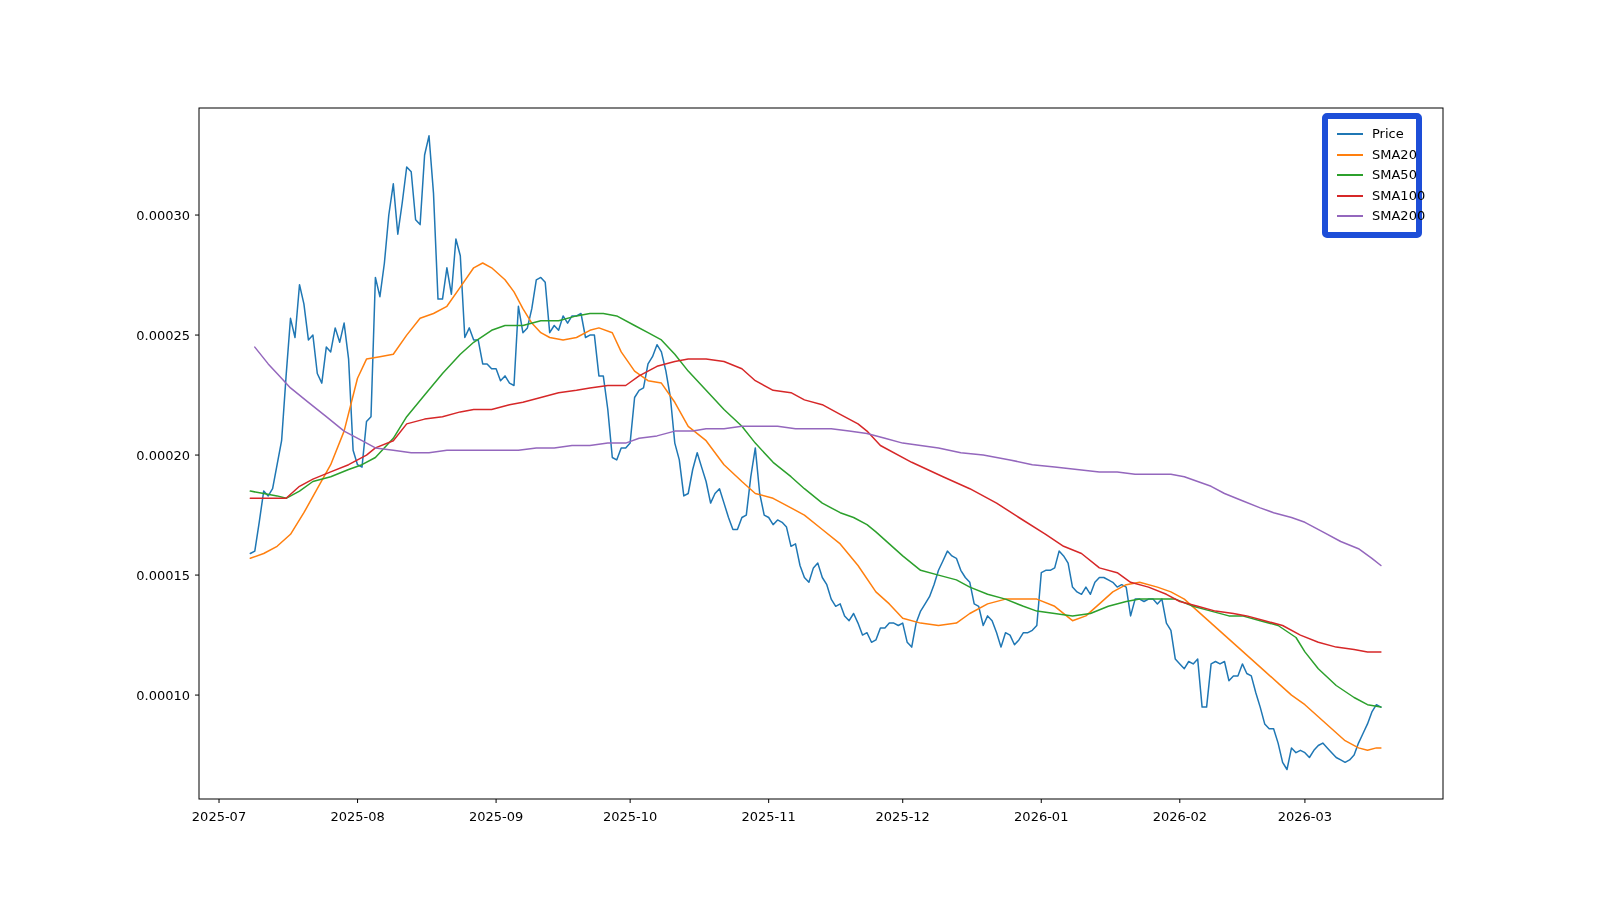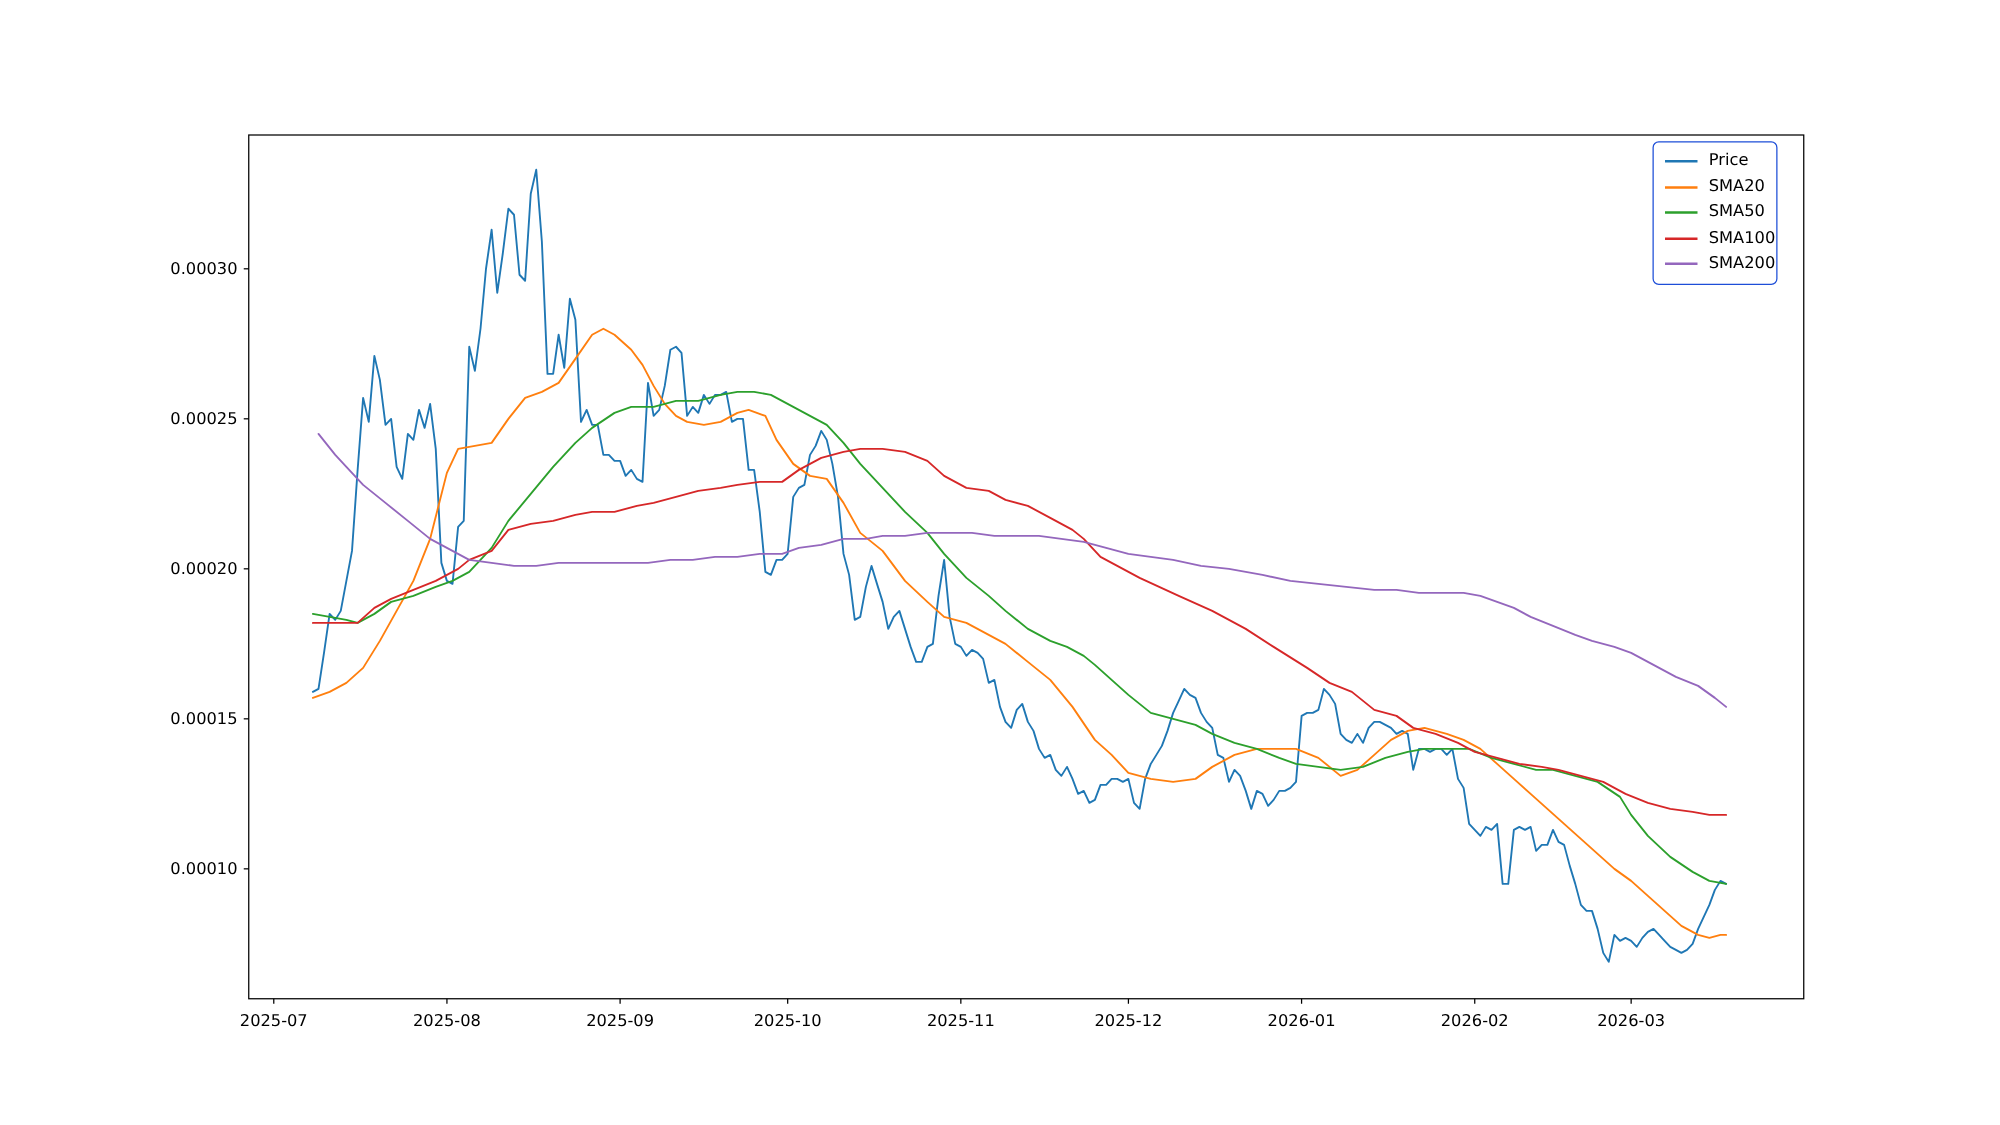--- a/index.html
+++ b/index.html
@@ -6,21 +6,21 @@
   body {
     width: 1600px; height: 900px; overflow: hidden; position: relative;
     font-family: "DejaVu Sans", "Liberation Sans", sans-serif;
   }
   .figure { position: absolute; left: 0; top: 0; width: 1600px; height: 900px; background: #ffffff; }
   svg.chart { position: absolute; left: 0; top: 0; }
   svg.chart text { font-family: "DejaVu Sans", "Liberation Sans", sans-serif; font-size: 13px; fill: #000000; }
   .legend {
     position: absolute; left: 1322px; top: 113px; width: 100px;
     background: rgba(255,255,255,0.9);
-    border: 1px solid #1d4ed8; border-radius: 5px;
+    border: 6px solid #1d4ed8; border-radius: 5px;
     padding: 5px 0 5px 0; box-sizing: border-box;
   }
   .legend-row { display: flex; align-items: center; height: 20.5px; padding-left: 9px; }
   .legend-swatch { display: inline-block; width: 26px; height: 2px; margin-right: 9px; flex: 0 0 26px; }
   .legend-label { font-size: 13px; color: #000000; white-space: nowrap; line-height: 20.5px; }
 </style>
 </head>
 <body>
 
 <div class="figure">

